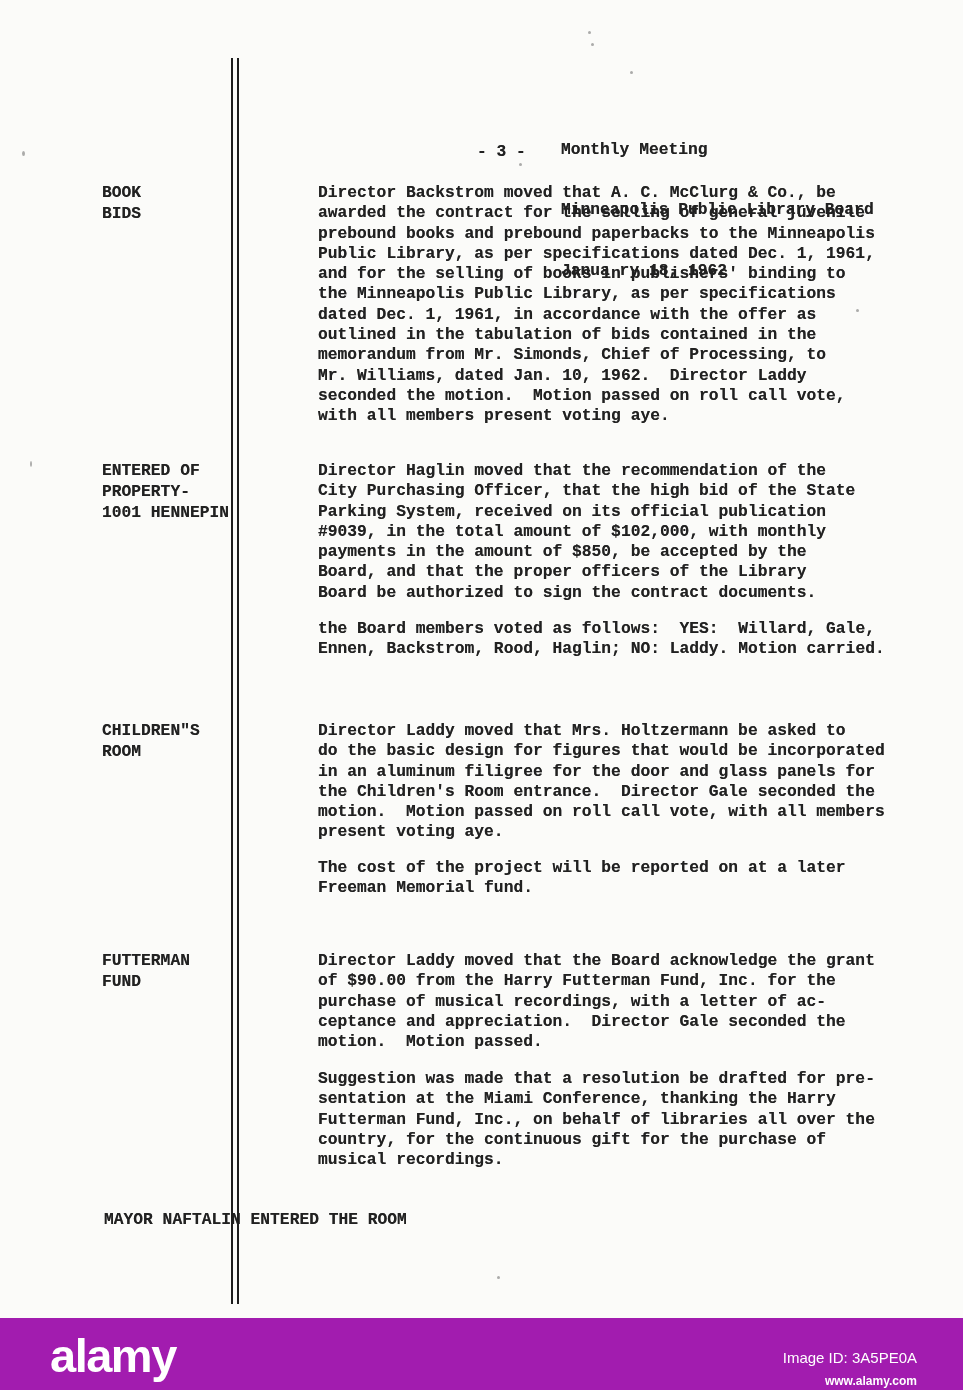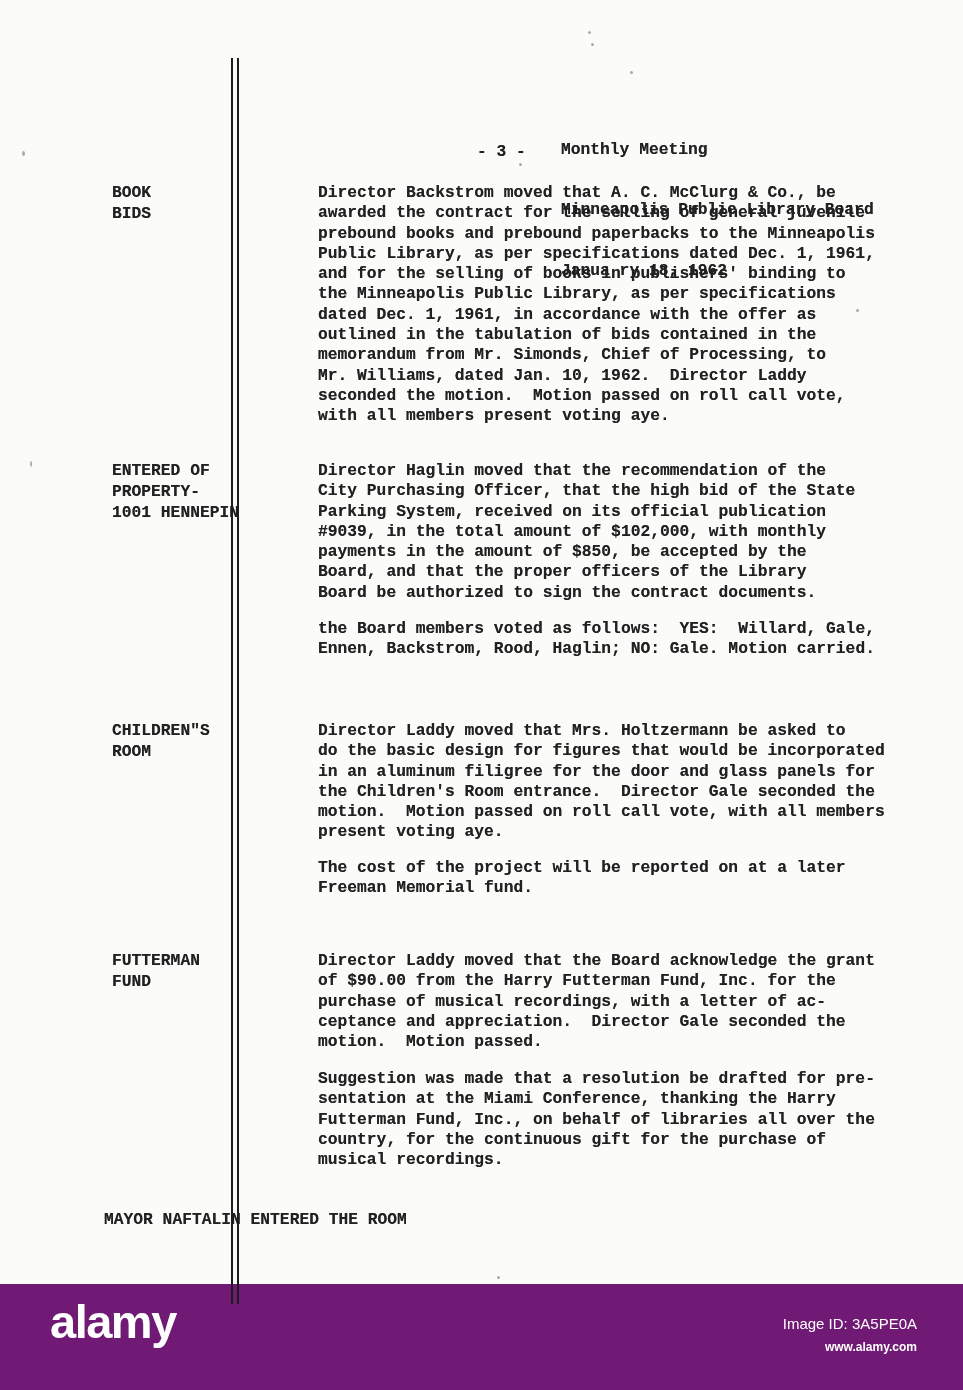--- a/index.html
+++ b/index.html
@@ -15,35 +15,35 @@
   
   .tw{
     font-size:16.3px;
     font-weight:700;
     line-height:20.3px;
     white-space:pre;
     text-shadow:0 0 0.4px rgba(20,20,20,.55);
   }
   .header-block{position:absolute;left:561px;top:99px;}
   .header-pageno{position:absolute;left:477px;top:141.6px;}
-  .margin-label{position:absolute;left:112px;}
+  .margin-label{position:absolute;left:102px;}
   .margin-label .line{line-height:20.8px;}
   .para{position:absolute;left:318px;}
   .footer-note{position:absolute;left:104px;top:1210px;z-index:1;}
   .u{text-underline-offset:3px;text-decoration-thickness:1.5px;}
   
   .rule{position:absolute;top:58px;bottom:86px;background:#1d1d1d;z-index:2;}
   .rule-thin{left:231px;width:1.6px;}
   .rule-thick{left:236.5px;width:2.6px;}
   
   .speck{position:absolute;background:#6a6a6a;border-radius:50%;opacity:.55;z-index:0;}
   
   .bar{
-    position:absolute;left:0;right:0;bottom:0;height:106px;
-    background:#701a75;
+    position:absolute;left:0;right:0;bottom:0;height:72px;
+    background:#a21caf;
     font-family:"Liberation Sans","DejaVu Sans",sans-serif;
     color:#fff;
   }
   .bar-logo{
     position:absolute;left:50px;top:14px;
     font-size:47px;font-weight:700;letter-spacing:-1.5px;
     line-height:1;
   }
   .bar-right{
     position:absolute;right:46px;top:16px;
@@ -66,21 +66,21 @@
     <div class="line">Minneapolis Public Library Board</div>
     <div class="line">Janua ry 18, 1962</div>
   </div>
   <div class="header-pageno tw">- 3 -</div>
 
   <div id="doc-body">
       <div class="margin-label tw" style="top: 183px;"><div class="line">BOOK</div><div class="line">BIDS</div></div>
       <div class="para tw" style="top: 183px;"><div class="line">Director Backstrom moved that A. C. McClurg &amp; Co., be</div><div class="line">awarded the contract for the selling of general juvenile</div><div class="line">prebound books and prebound paperbacks to the Minneapolis</div><div class="line">Public Library, as per specifications dated Dec. 1, 1961,</div><div class="line">and for the selling of books in publishers' binding to</div><div class="line">the Minneapolis Public Library, as per specifications</div><div class="line">dated Dec. 1, 1961, in accordance with the offer as</div><div class="line">outlined in the tabulation of bids contained in the</div><div class="line">memorandum from Mr. Simonds, Chief of Processing, to</div><div class="line">Mr. Williams, dated Jan. 10, 1962.  Director Laddy</div><div class="line">seconded the motion.  Motion passed on roll call vote,</div><div class="line">with all members present voting aye.</div></div>
       <div class="margin-label tw" style="top: 461px;"><div class="line">ENTERED OF</div><div class="line">PROPERTY-</div><div class="line">1001 HENNEPIN</div></div>
       <div class="para tw" style="top: 461px;"><div class="line">Director Haglin moved that the recommendation of the</div><div class="line">City Purchasing Officer, that the high bid of the State</div><div class="line">Parking System, received on its official publication</div><div class="line">#9039, in the total amount of $102,000, with monthly</div><div class="line">payments in the amount of $850, be accepted by the</div><div class="line">Board, and that the proper officers of the Library</div><div class="line">Board be authorized to sign the contract documents.</div></div>
-      <div class="para tw" style="top: 619px;"><div class="line"><span>the Board members voted as follows:  </span><span class="u">YES</span><span>:  Willard, Gale,</span></div><div class="line"><span>Ennen, Backstrom, Rood, Haglin; </span><span class="u">NO</span><span>: Gale. Motion carried.</span></div></div>
+      <div class="para tw" style="top: 619px;"><div class="line"><span>the Board members voted as follows:  </span><span class="u">YES</span><span>:  Willard, Gale,</span></div><div class="line"><span>Ennen, Backstrom, Rood, Haglin; </span><span class="u">NO</span><span>: Laddy. Motion carried.</span></div></div>
       <div class="margin-label tw" style="top: 721px;"><div class="line">CHILDREN"S</div><div class="line">ROOM</div></div>
       <div class="para tw" style="top: 721px;"><div class="line">Director Laddy moved that Mrs. Holtzermann be asked to</div><div class="line">do the basic design for figures that would be incorporated</div><div class="line">in an aluminum filigree for the door and glass panels for</div><div class="line">the Children's Room entrance.  Director Gale seconded the</div><div class="line">motion.  Motion passed on roll call vote, with all members</div><div class="line">present voting aye.</div></div>
       <div class="para tw" style="top: 858px;"><div class="line">The cost of the project will be reported on at a later</div><div class="line">Freeman Memorial fund.</div></div>
       <div class="margin-label tw" style="top: 951px;"><div class="line">FUTTERMAN</div><div class="line">FUND</div></div>
       <div class="para tw" style="top: 951px;"><div class="line">Director Laddy moved that the Board acknowledge the grant</div><div class="line">of $90.00 from the Harry Futterman Fund, Inc. for the</div><div class="line">purchase of musical recordings, with a letter of ac-</div><div class="line">ceptance and appreciation.  Director Gale seconded the</div><div class="line">motion.  Motion passed.</div></div>
       <div class="para tw" style="top: 1069px;"><div class="line">Suggestion was made that a resolution be drafted for pre-</div><div class="line">sentation at the Miami Conference, thanking the Harry</div><div class="line">Futterman Fund, Inc., on behalf of libraries all over the</div><div class="line">country, for the continuous gift for the purchase of</div><div class="line">musical recordings.</div></div>
     </div>
 
   <div class="footer-note tw">MAYOR NAFTALIN ENTERED THE ROOM</div>
 

